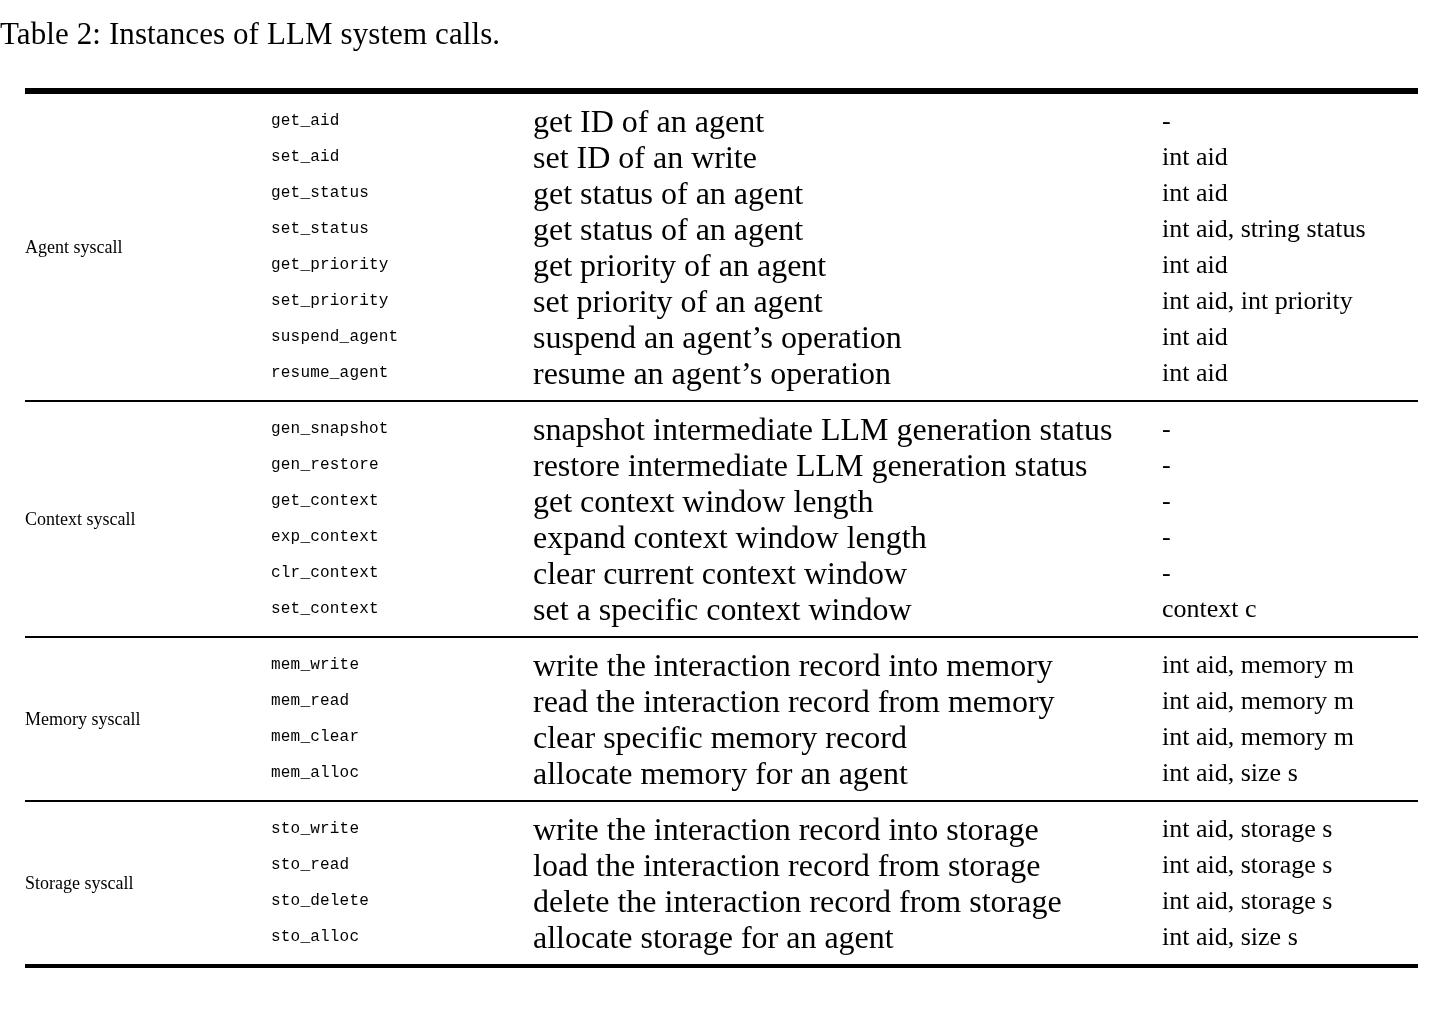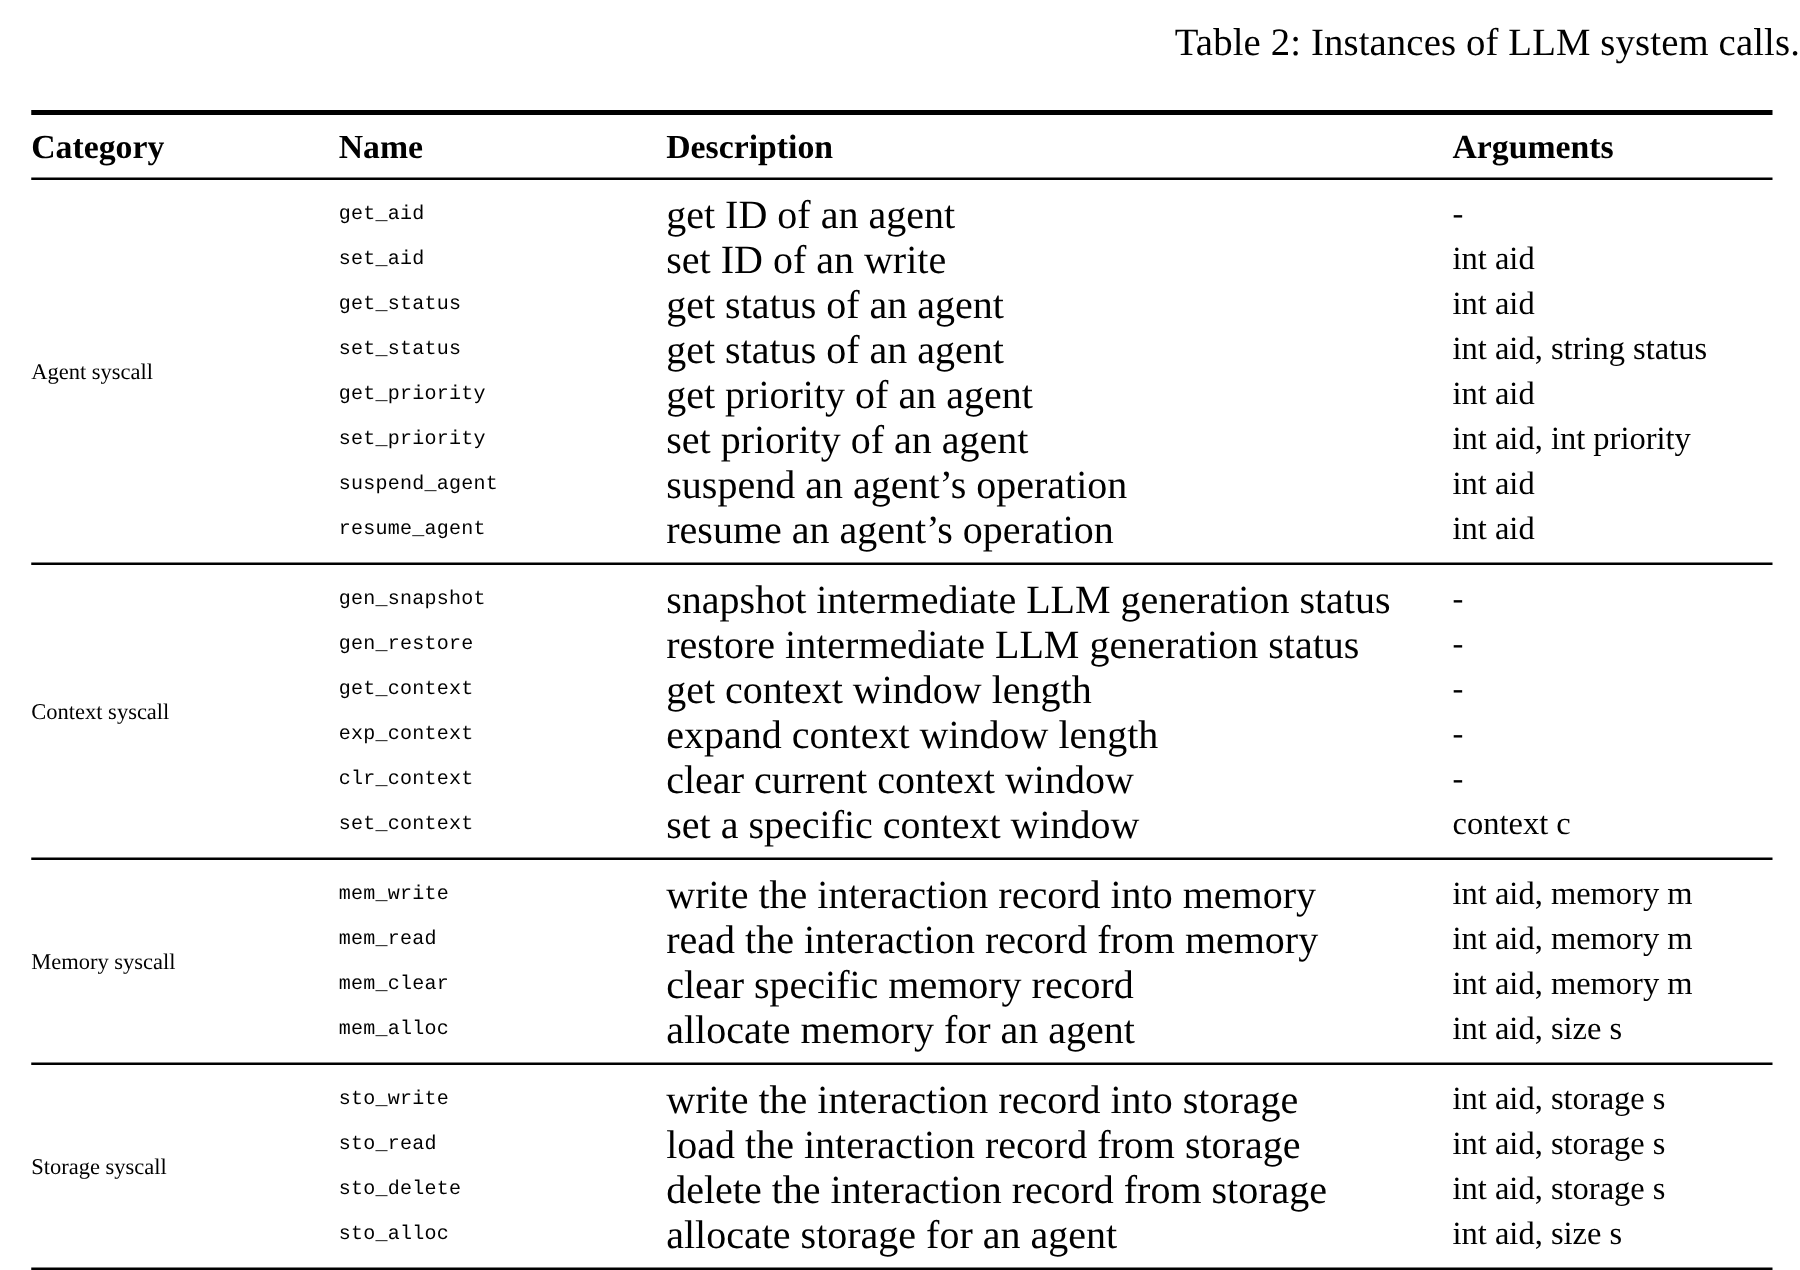--- a/index.html
+++ b/index.html
@@ -21,21 +21,21 @@
     width: 1440px;
     height: 1016px;
   }
 
   
   .caption {
     position: absolute;
     top: 14px;
     left: 0;
     width: 1440px;
-    text-align: right;
+    text-align: left;
     font-size: 31px;
     line-height: 40px;
     font-family: "Liberation Serif", "DejaVu Serif", serif;
     letter-spacing: 0.1px;
     white-space: pre;
   }
 
   
   .table-wrap {
     position: absolute;
@@ -132,36 +132,20 @@
 <body>
 
 <div class="page">
 
   <div class="caption">Table 2: Instances of LLM system calls.</div>
 
   <div class="table-wrap">
 
     <div class="rule rule-top"></div>
 
-    <table class="tbl">
-      <colgroup>
-        <col class="c-cat">
-          <col class="c-name">
-          <col class="c-desc">
-          <col class="c-args">
-      </colgroup>
-      <thead>
-        <tr class="hdr-row">
-          <th>Category</th>
-          <th>Name</th>
-          <th>Description</th>
-          <th>Arguments</th>
-        </tr>
-      </thead>
-    </table>
 
     <div class="rule rule-header"></div>
 
     <div class="section-gap-top"></div>
     <table class="tbl">
       <colgroup>
           <col class="c-cat">
           <col class="c-name">
           <col class="c-desc">
           <col class="c-args">

